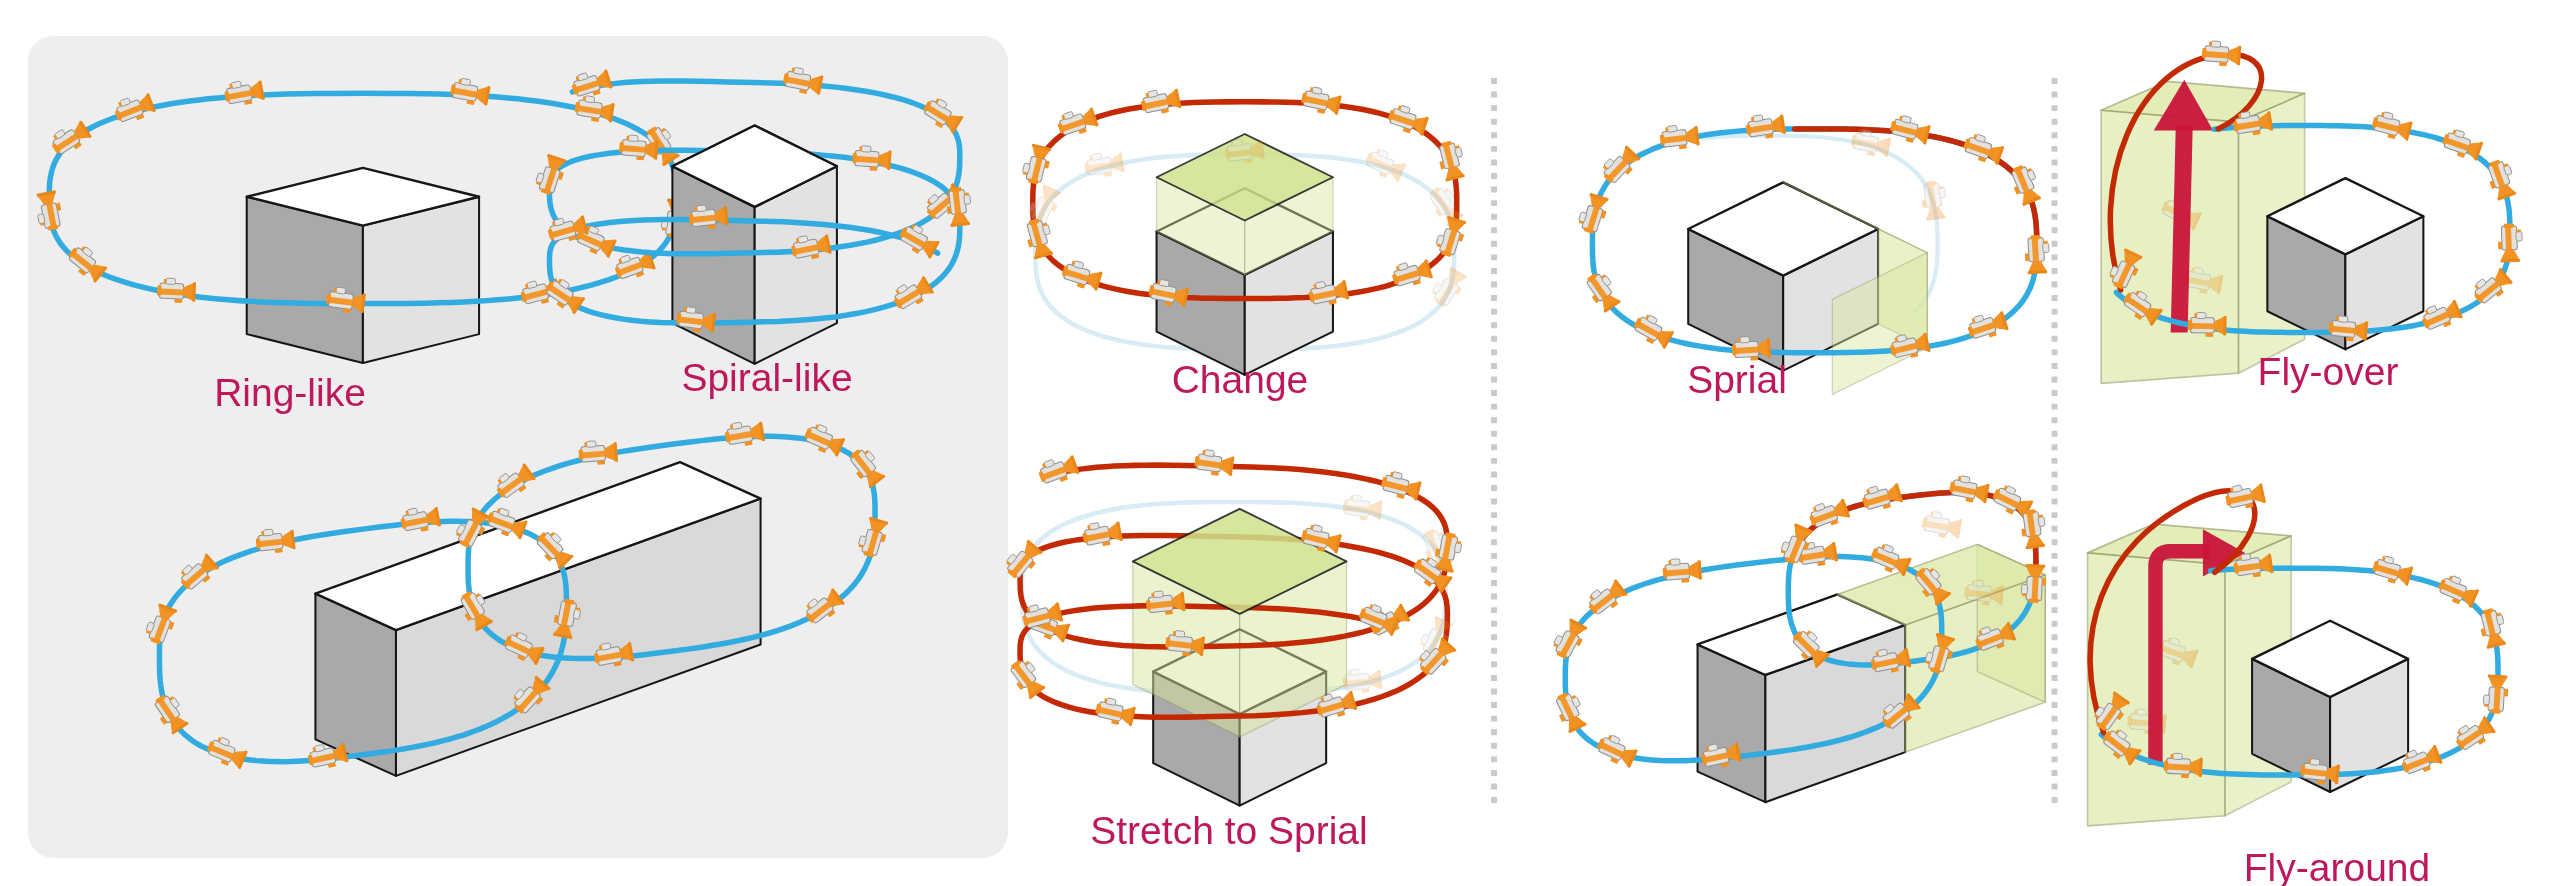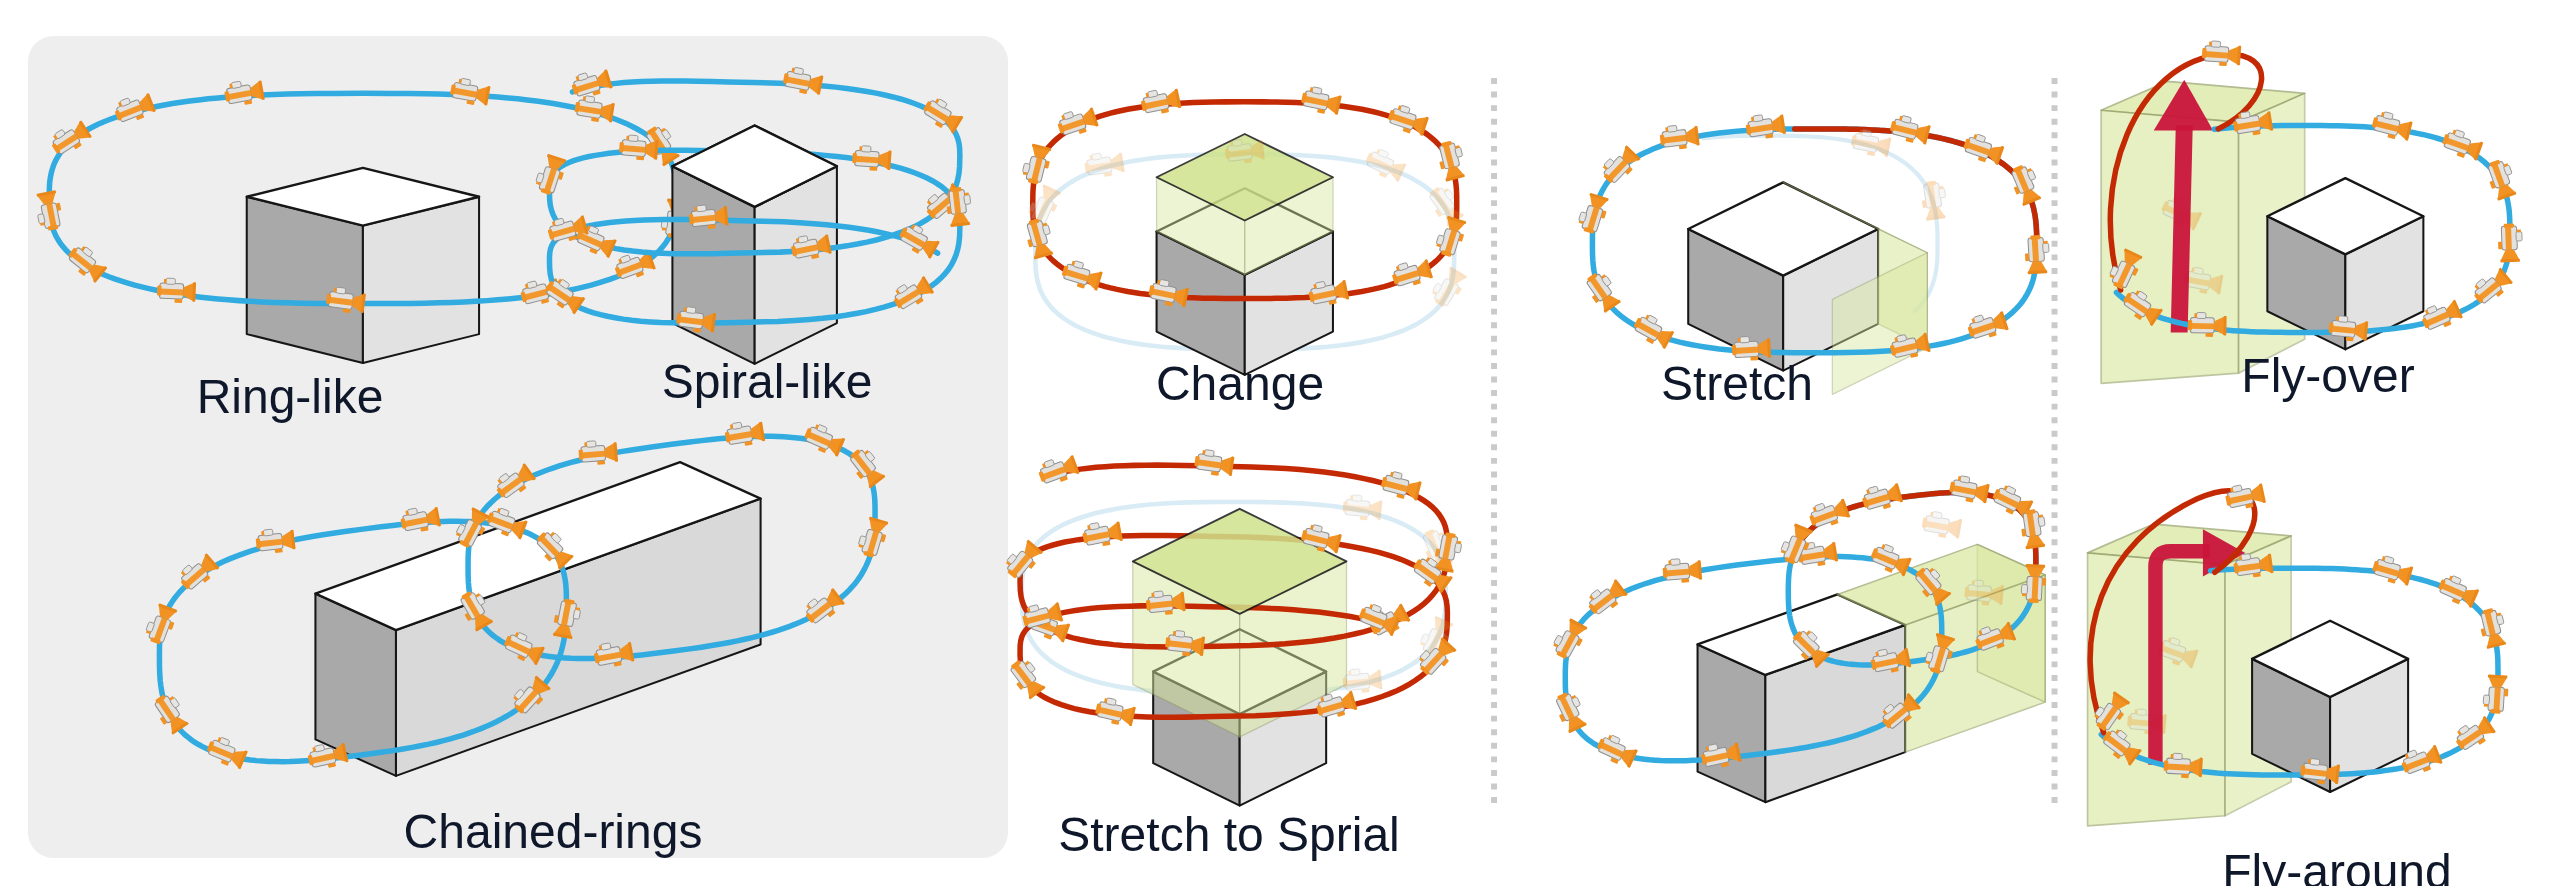--- a/index.html
+++ b/index.html
@@ -1,22 +1,22 @@
 <!DOCTYPE html>
 <html style="font-size:13.6px"><head>
 <meta charset="utf-8">
 <style>
   html,body{margin:0;padding:0;background:#ffffff;}
   .stage{position:relative;width:2576px;height:887px;background:#ffffff;overflow:hidden;
          font-family:"Liberation Sans", sans-serif;}
   .left-panel{position:absolute;left:28px;top:36px;width:980px;height:822px;
               background:#efeeef;border-radius:25.4px;}
   #art{position:absolute;left:0;top:0;width:2576px;height:887px;}
-  .plabel{position:absolute;transform:translateX(-50%);font-size:48px;line-height:1.0;
-          color:#0f172a;white-space:nowrap;letter-spacing:0px;}
+  .plabel{position:absolute;transform:translateX(-50%);font-size:39px;line-height:1.0;
+          color:#be185d;white-space:nowrap;letter-spacing:0px;}
 </style>
 </head>
 <body>
 
 <div class="stage">
   <div class="left-panel"></div>
 
   <svg id="art" viewBox="0 0 3038 1046" xmlns="http://www.w3.org/2000/svg">
     <defs>
       <g id="cam">
@@ -256,20 +256,19 @@
         <use href="#cam" transform="translate(2918.5 866.2) rotate(-34.0) scale(1)" opacity="1"></use>
         <use href="#cam" transform="translate(2855.7 897.3) rotate(-21.6) scale(1)" opacity="1"></use>
         <use href="#cam" transform="translate(2736.2 910.8) rotate(6.3) scale(1)" opacity="1"></use>
         <use href="#cam" transform="translate(2574.9 903.9) rotate(2.9) scale(1)" opacity="1"></use>
         <use href="#cam" transform="translate(2501.3 880.4) rotate(37.5) scale(1)" opacity="1"></use>
       </g>
   </svg>
 
   <div class="plabel" style="left:290px;top:373px">Ring-like</div>
   <div class="plabel" style="left:767px;top:358px">Spiral-like</div>
-  <div class="plabel" style="left:553px;top:808px">Chained-rings</div>
   <div class="plabel" style="left:1240px;top:360px">Change</div>
   <div class="plabel" style="left:1229px;top:811px">Stretch to Sprial</div>
-  <div class="plabel" style="left:1737px;top:360px">Stretch</div>
+  <div class="plabel" style="left:1737px;top:360px">Sprial</div>
   <div class="plabel" style="left:2328px;top:352px">Fly-over</div>
   <div class="plabel" style="left:2337px;top:848px">Fly-around</div>
 </div>
 
 
 </body></html>

